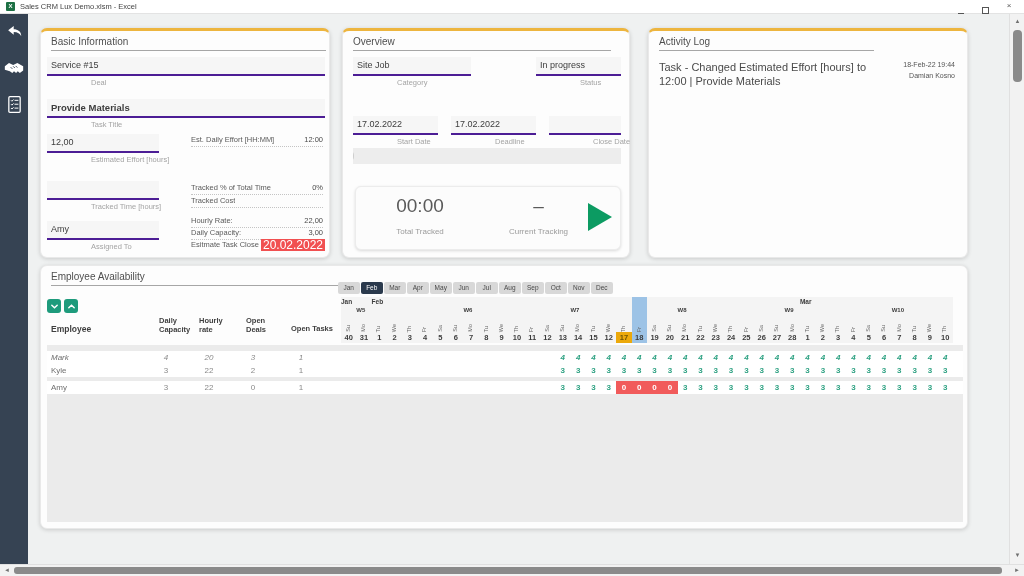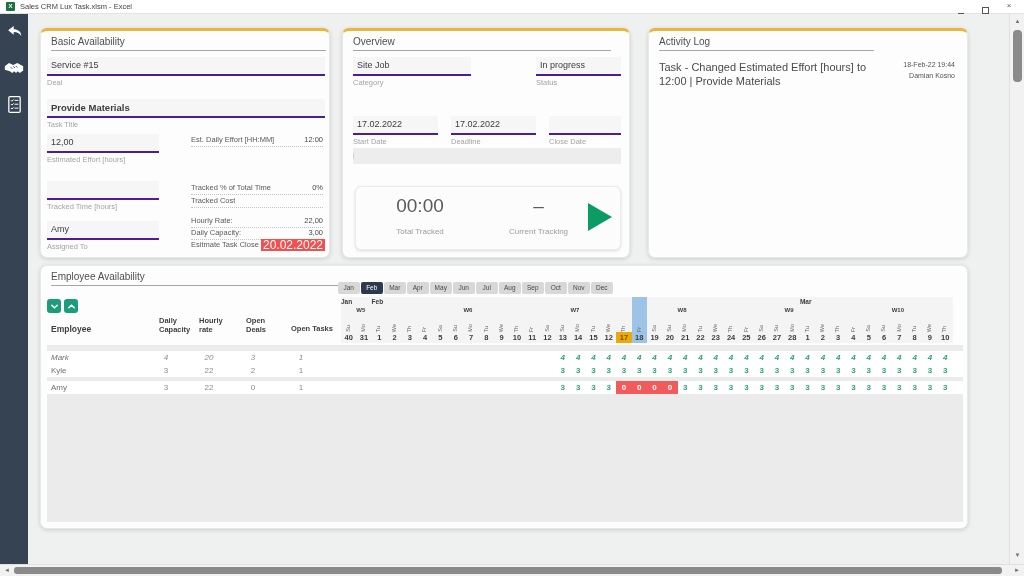--- a/index.html
+++ b/index.html
@@ -28,21 +28,21 @@
   .card-yellow{border-top:3px solid #EDB53F;}
   .card-basic{left:40px;top:28px;width:290px;height:230px;}
   .card-overview{left:342px;top:28px;width:288px;height:230px;}
   .card-activity{left:648px;top:28px;width:320px;height:230px;}
   .card-avail{left:40px;top:265px;width:928px;height:264px;}
   .card-title{position:absolute;left:10px;top:5px;font-size:10px;color:#4f4f4f;border-bottom:1px solid #a6a6a6;padding-bottom:3px;}
   .t-basic{width:275px;} .t-overview{width:258px;} .t-activity{width:215px;} .t-avail{width:300px;}
   
   .field{position:absolute;background:#f6f6f6;border-bottom:2px solid #4c1d95;font-size:9px;color:#3d3d3d;line-height:17px;padding-left:4px;box-sizing:border-box;height:19px;white-space:nowrap;overflow:hidden;}
   .field.bold{font-weight:bold;font-size:9.5px;}
-  .flabel{position:absolute;font-size:7.5px;color:#a4a4a4;white-space:nowrap;}
+  .flabel{position:absolute;font-size:7.5px;color:#a4a4a4;white-space:nowrap;margin-left:44px;}
   
   .irow{position:absolute;border-bottom:1px dotted #c4c4c4;height:11px;font-size:7.5px;color:#5a5a5a;}
   .irow .ilab{position:absolute;left:0;top:0;white-space:nowrap;overflow:hidden;max-width:78%;}
   .irow .ival{position:absolute;right:0;top:0;color:#4a4a4a;}
   .red-box{position:absolute;right:-2px;top:-1px;width:64px;height:12px;background:#F15051;color:#fff;text-align:center;line-height:12px;font-size:12px;border-bottom:none;}
   
   .notes-bar{position:absolute;left:10px;top:117px;width:268px;height:16px;background:#ededed;color:#cccccc;font-size:11px;line-height:15px;overflow:hidden;}
   .notes-bar span{margin-left:-2px;}
   .tracker{position:absolute;left:12px;top:155px;width:264px;height:62px;background:#fcfcfc;border:1px solid #ececec;border-radius:6px;box-shadow:0 1px 3px rgba(0,0,0,0.14);}
   .trk-val{position:absolute;top:8px;font-size:19px;color:#5a5a5a;text-align:center;}
@@ -93,21 +93,21 @@
   .hscroll{position:absolute;left:0;bottom:0;width:1024px;height:12px;background:#f2f2f2;border-top:1px solid #e0e0e0;box-sizing:border-box;z-index:29;}
   .hs-left,.hs-right{position:absolute;top:0;width:14px;height:12px;color:#707070;font-size:6px;text-align:center;line-height:11px;}
   .hs-left{left:0;} .hs-right{right:0;}
   .hthumb{position:absolute;left:14px;top:2px;width:988px;height:7px;background:#8a8a8a;border-radius:3px;}
 </style>
 </head>
 <body>
 
 <div class="titlebar">
   <span class="app-icon">X</span>
-  <span class="title-text">Sales CRM Lux Task.xlsm - Excel</span>
+  <span class="title-text">Sales CRM Lux Demo.xlsm - Excel</span>
   <span class="wc wc-min"><i class="min-glyph"></i></span>
   <span class="wc wc-rest"><i class="rest-glyph"></i></span>
   <span class="wc wc-close">×</span>
 </div>
 
 <div class="sidebar">
   <div class="side-btn sb-0">
     <svg width="19" height="19" viewBox="0 0 24 24">
       <path d="M11 5 L4 10.5 L11 16 V12.5 C16 12.5 19 14.5 20.5 18 C20.5 11.5 16 9 11 9 Z" fill="#ffffff"></path>
     </svg>
@@ -125,21 +125,21 @@
         <rect x="12" y="6.4" width="5.5" height="1.4" fill="#ffffff"></rect>
       <path d="M7 12.5 l1.4 1.4 L10.6 11.5" stroke="#ffffff" stroke-width="1.4" fill="none"></path>
         <rect x="12" y="11.9" width="5.5" height="1.4" fill="#ffffff"></rect>
       <path d="M7 18 l1.4 1.4 L10.6 17" stroke="#ffffff" stroke-width="1.4" fill="none"></path>
         <rect x="12" y="17.4" width="5.5" height="1.4" fill="#ffffff"></rect>
     </svg>
   </div>
 </div>
 
 <div class="card card-yellow card-basic">
-  <div class="card-title t-basic">Basic Availability</div>
+  <div class="card-title t-basic">Basic Information</div>
 
   <div class="field" style="left:6px;top:26px;width:278px;">Service #15</div>
   <div class="flabel" style="left:6px;top:47px;">Deal</div>
 
   <div class="field bold" style="left:6px;top:68px;width:278px;">Provide Materials</div>
   <div class="flabel" style="left:6px;top:89px;">Task Title</div>
 
   <div class="field" style="left:6px;top:103px;width:112px;">12,00</div>
   <div class="flabel" style="left:6px;top:124px;">Estimated Effort [hours]</div>
   <div class="irow" style="left:150px;top:104px;width:132px;">

